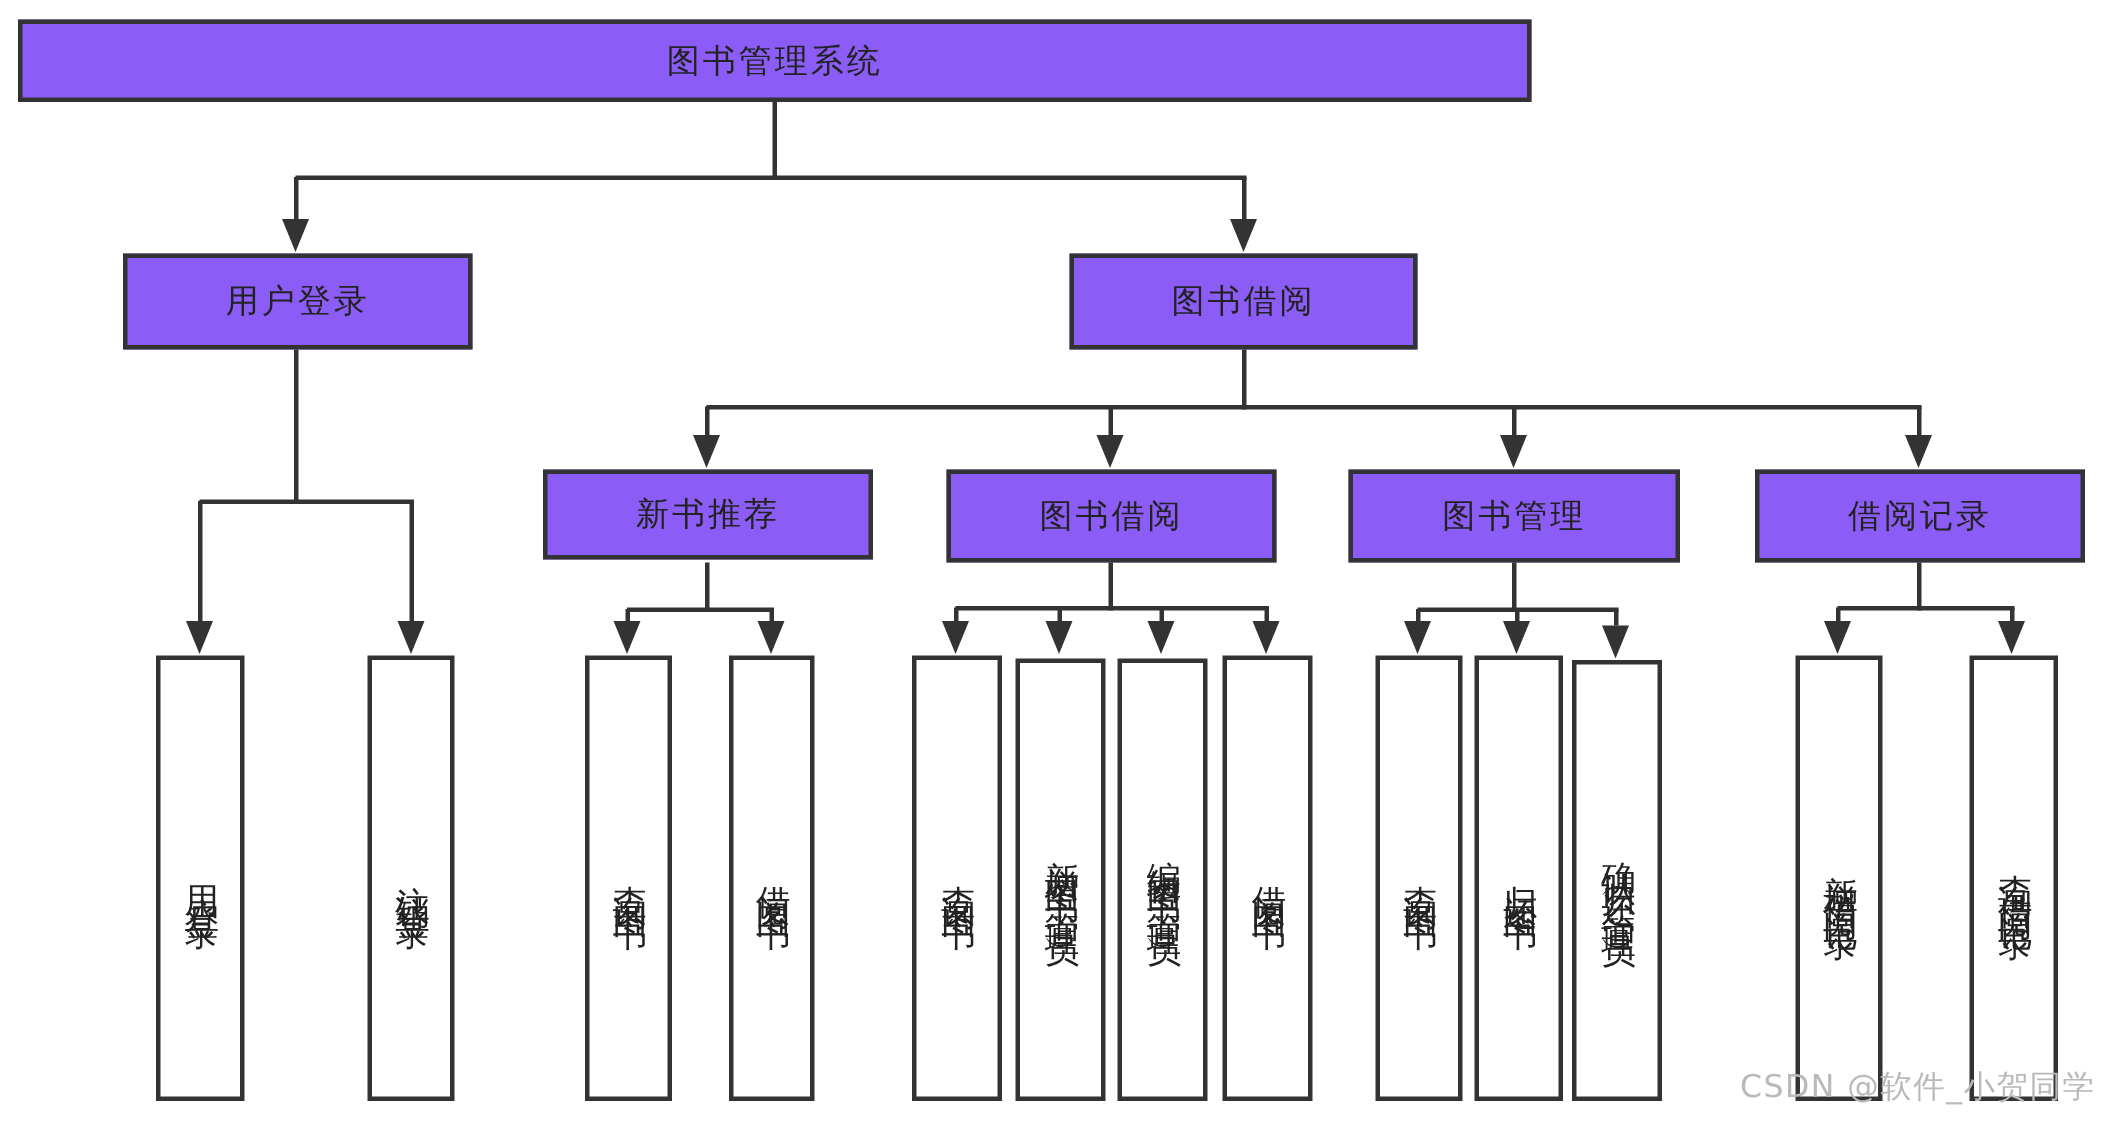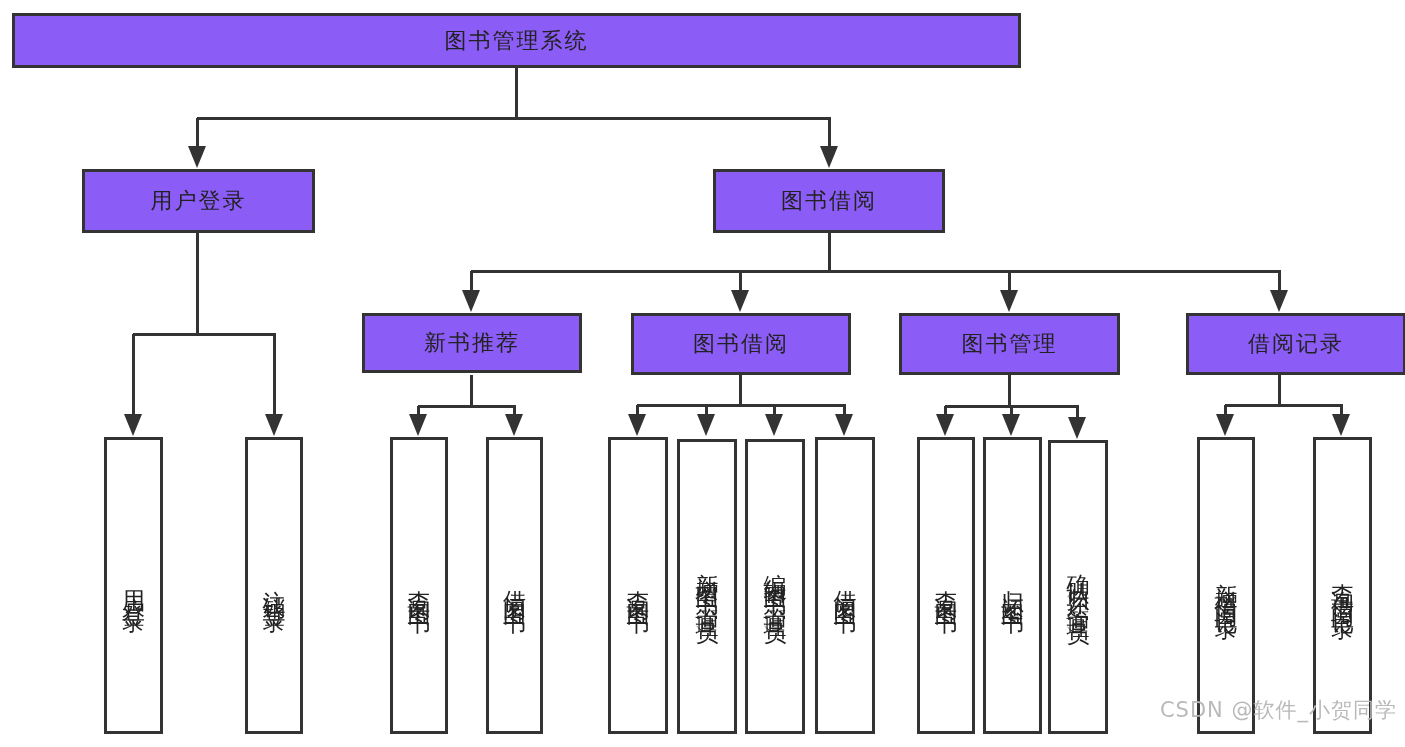--- a/index.html
+++ b/index.html
@@ -19,42 +19,42 @@
     writing-mode:vertical-rl;text-orientation:mixed;letter-spacing:7px;
     line-height:1;overflow:hidden;
   }
   .hline,.vline{position:absolute;background:#333333;}
   .arrowhead{
     position:absolute;width:0;height:0;
     border-left:9px solid transparent;border-right:9px solid transparent;
     border-top:22px solid #333333;
   }
   #watermark{
-    position:absolute;right:8px;bottom:23px;
+    position:absolute;right:8px;bottom:9px;
     color:#b9b9b9;font-size:21px;letter-spacing:1px;white-space:nowrap;
   }
 </style>
 </head>
 <body>
 
 <div id="canvas">
 
   <div class="box" style="left:12px;top:13px;width:1009px;height:55px;">图书管理系统</div>
 
   <div class="box" style="left:82px;top:169px;width:233px;height:64px;">用户登录</div>
 
   <div class="box" style="left:713px;top:169px;width:232px;height:64px;">图书借阅</div>
 
   <div class="box" style="left:362px;top:313px;width:220px;height:60px;">新书推荐</div>
 
   <div class="box" style="left:631px;top:313px;width:220px;height:62px;">图书借阅</div>
 
   <div class="box" style="left:899px;top:313px;width:221px;height:62px;">图书管理</div>
 
-  <div class="box" style="left:1170px;top:313px;width:220px;height:62px;margin-left:16px;">借阅记录</div>
+  <div class="box" style="left:1170px;top:313px;width:220px;height:62px;">借阅记录</div>
 
   <div class="vbox" style="left:104px;top:437px;width:59px;height:297px;">用户登录</div>
 
   <div class="vbox" style="left:245px;top:437px;width:58px;height:297px;">注销登录</div>
 
   <div class="vbox" style="left:390px;top:437px;width:58px;height:297px;">查询图书</div>
 
   <div class="vbox" style="left:486px;top:437px;width:57px;height:297px;">借阅图书</div>
 
   <div class="vbox" style="left:608px;top:437px;width:60px;height:297px;">查询图书</div>

